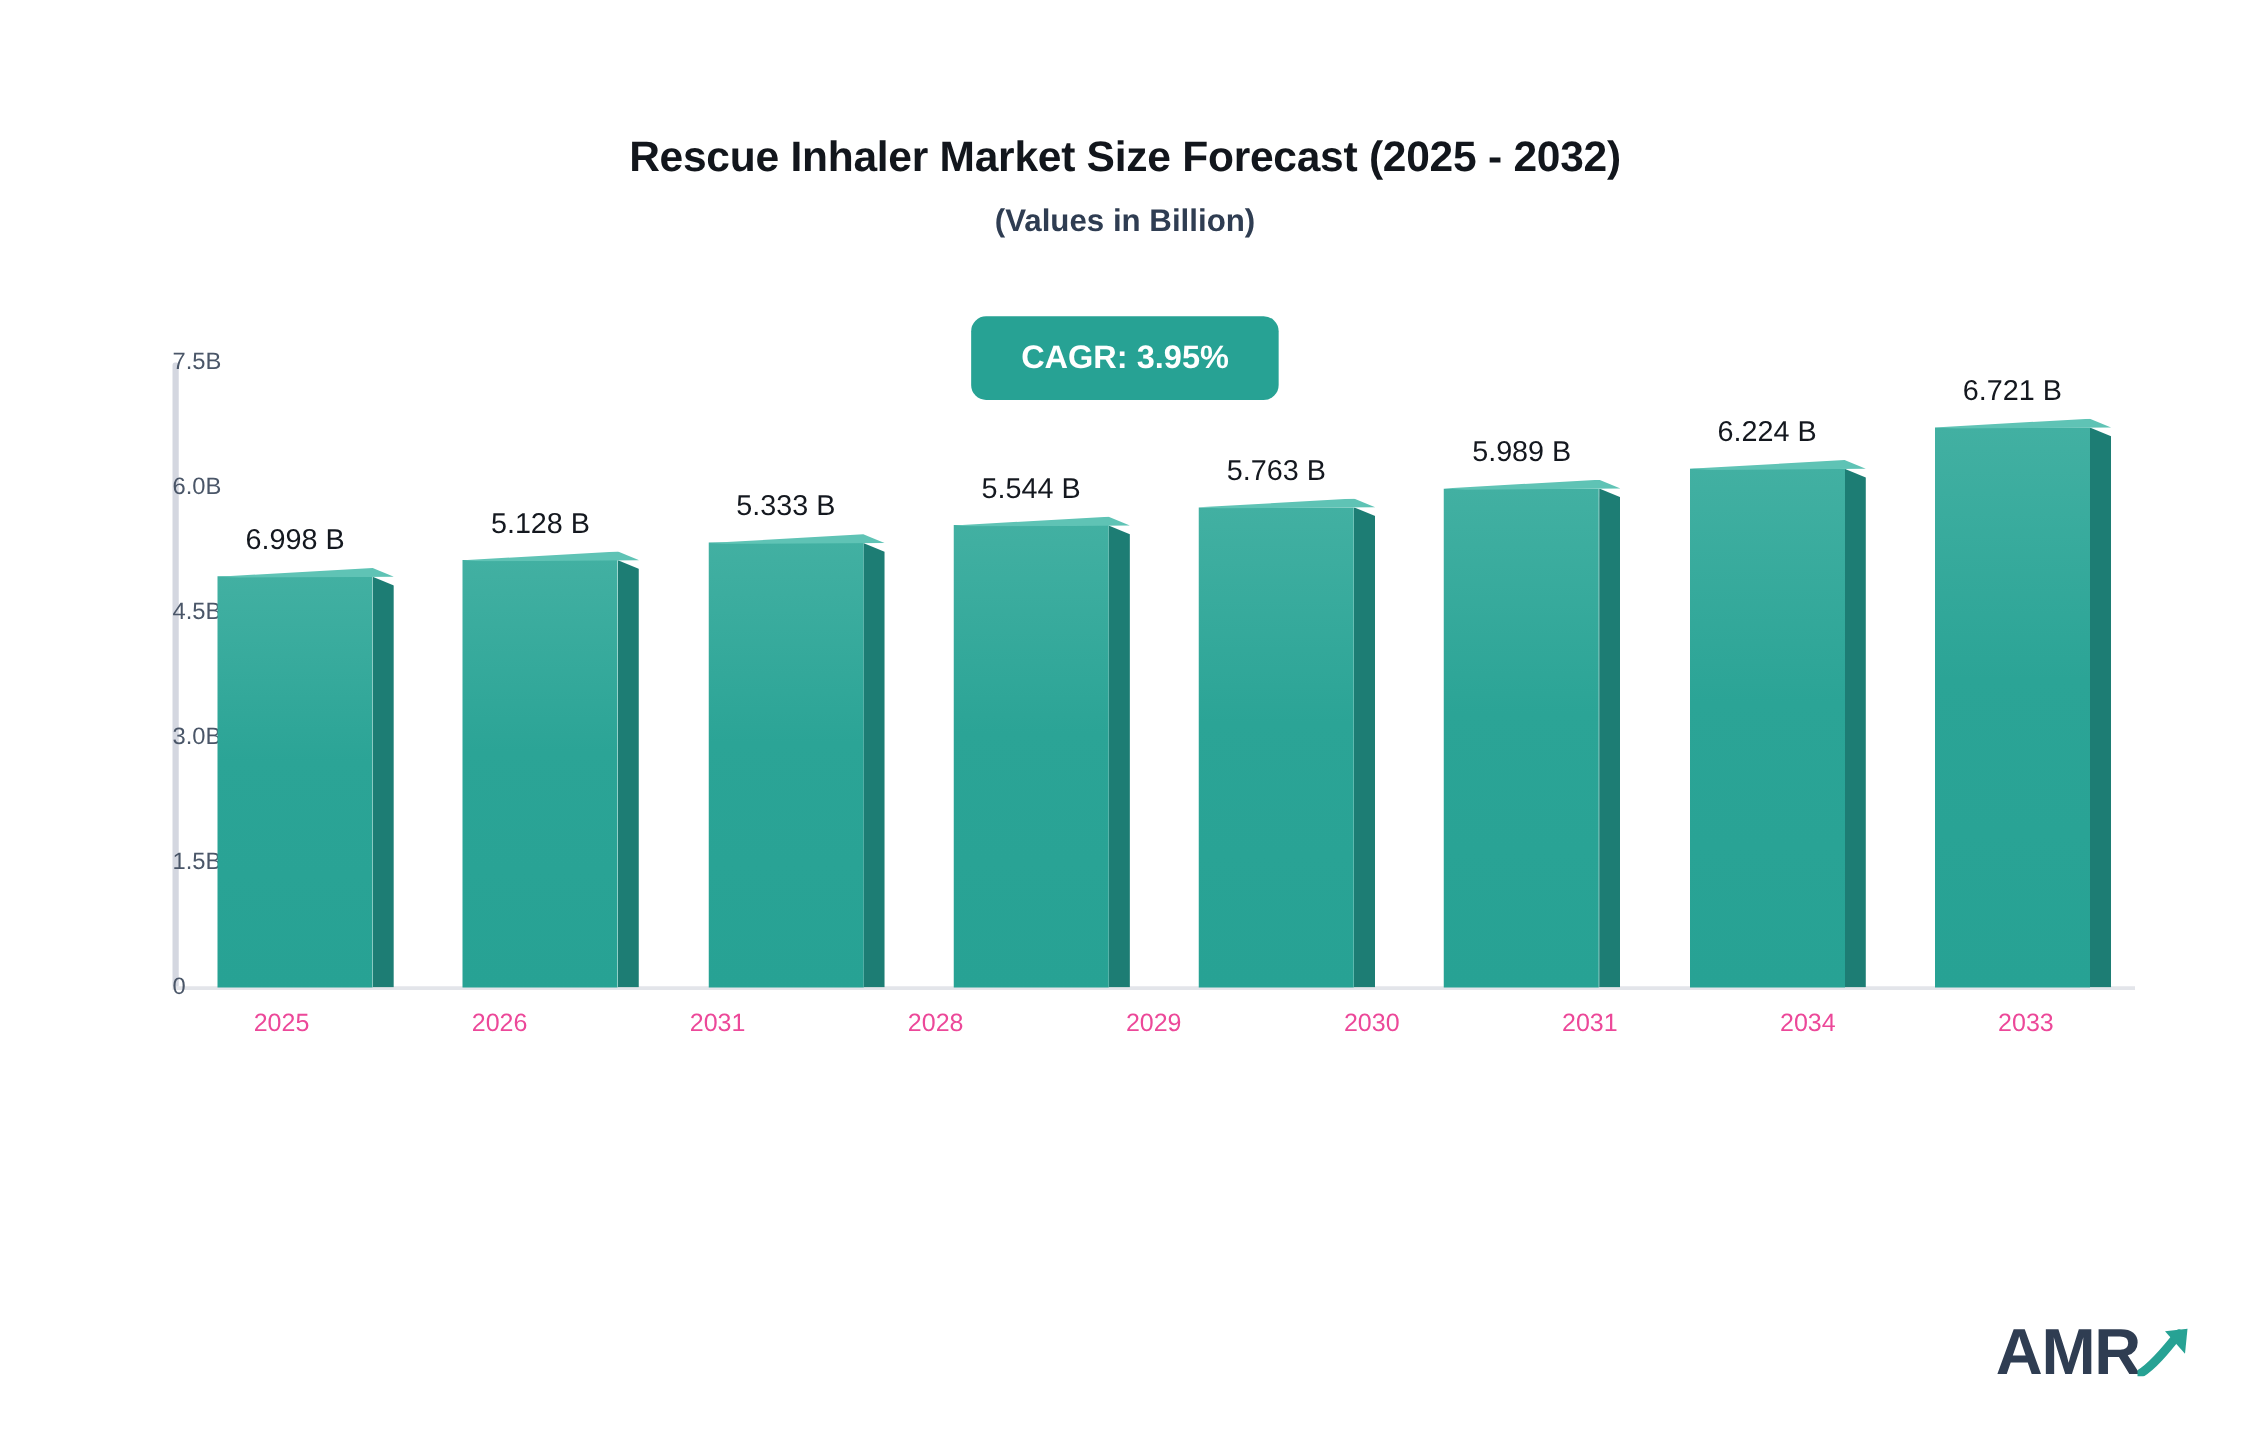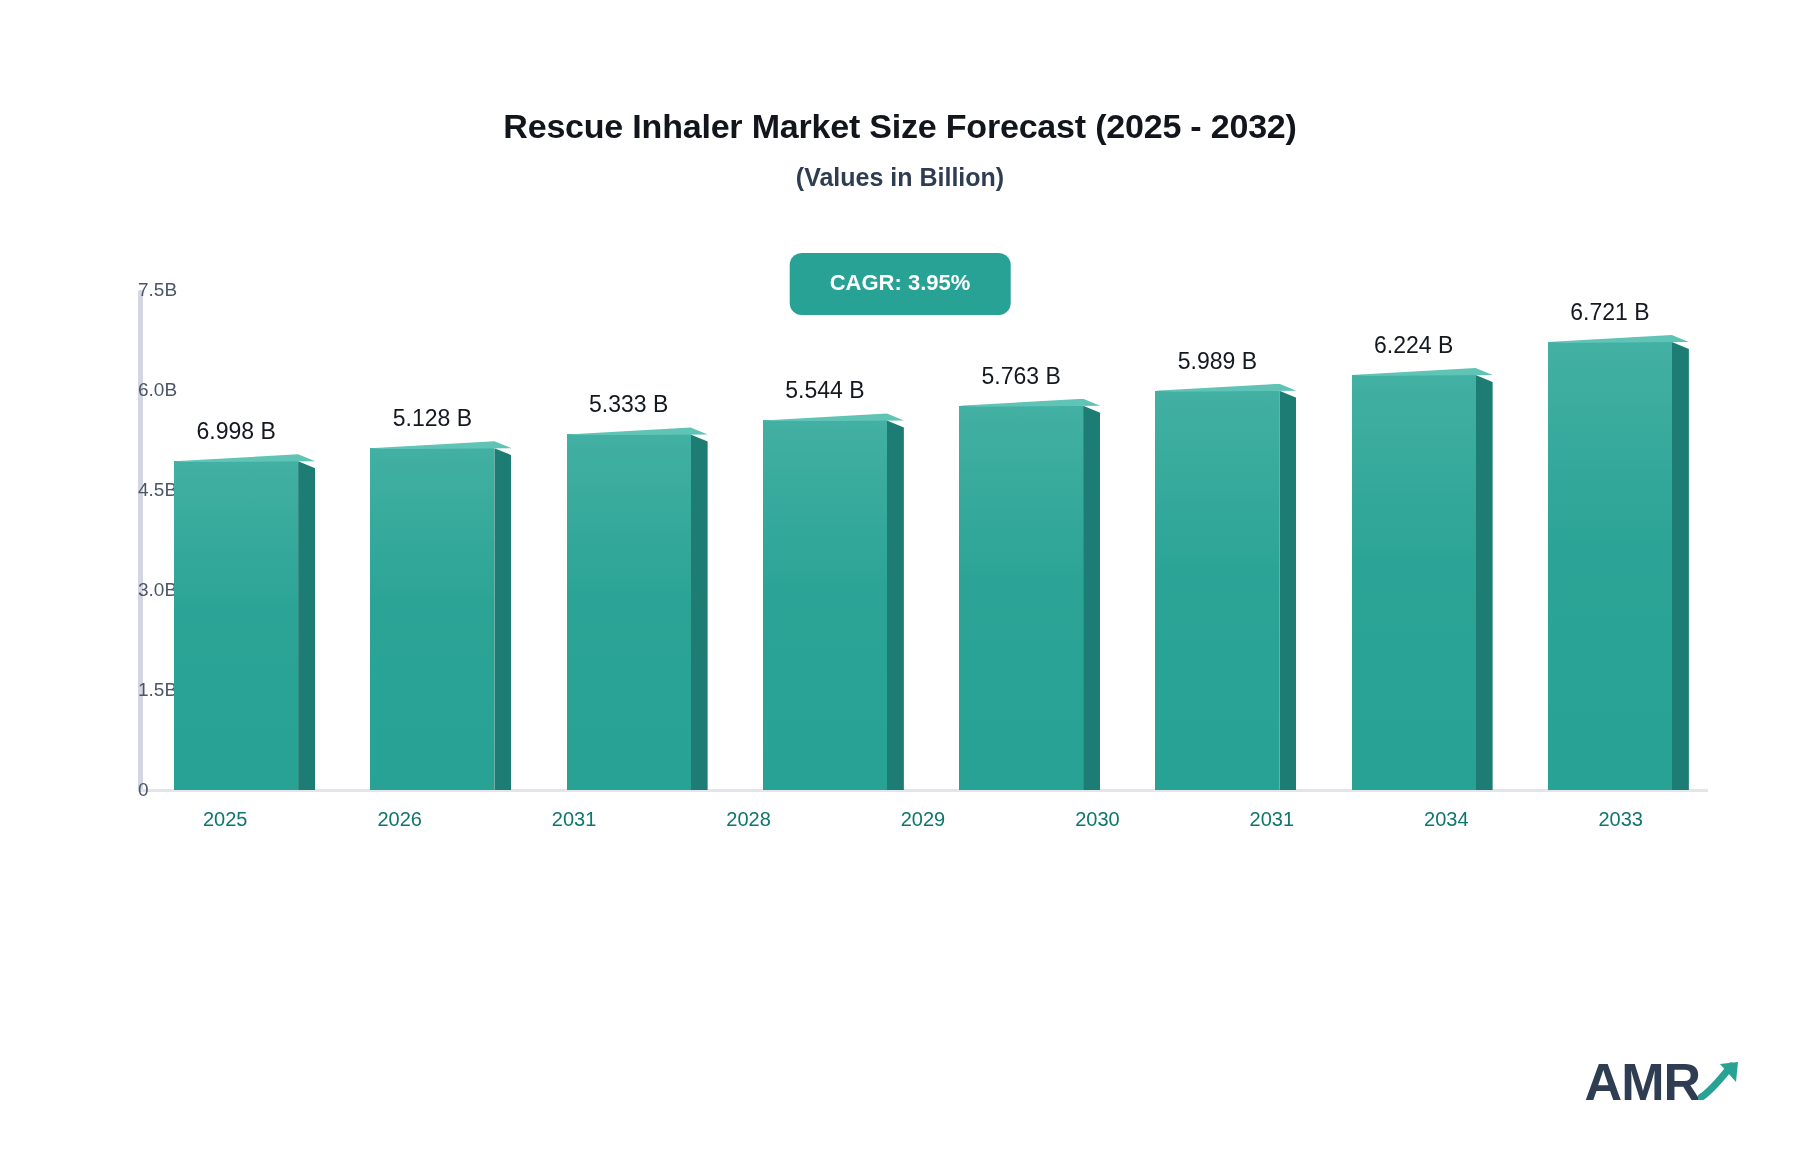--- a/index.html
+++ b/index.html
@@ -41,21 +41,21 @@
   }
 
   
   .cagr-badge {
     position: absolute;
     top: 253px;
     left: 50%;
     transform: translateX(-50%);
     background: #27a294;
     color: #ffffff;
-    font-size: 22px;
+    font-size: 26px;
     font-weight: bold;
     padding: 17px 40px 19px 40px;
     border-radius: 12px;
     white-space: nowrap;
   }
 
   
   .y-axis-line {
     position: absolute;
     left: 138px;
@@ -161,31 +161,31 @@
     position: absolute;
     left: 138px;
     top: 795px;
     width: 1570px;
     display: flex;
   }
   .x-label {
     flex: 1 1 0;
     text-align: center;
     font-size: 20px;
-    color: #0f766e;
+    color: #ec4899;
     padding-top: 13px;
   }
 
   
   .logo {
     position: absolute;
-    right: 56px;
+    right: 44px;
     bottom: 48px;
     display: flex;
-    align-items: center;
+    align-items: flex-end;
     gap: 2px;
   }
   .logo-text {
     font-size: 52px;
     font-weight: bold;
     color: #2f3d52;
     letter-spacing: -1px;
     line-height: 1;
   }
   .logo-arrow { margin-left: -4px; margin-bottom: 2px; }

